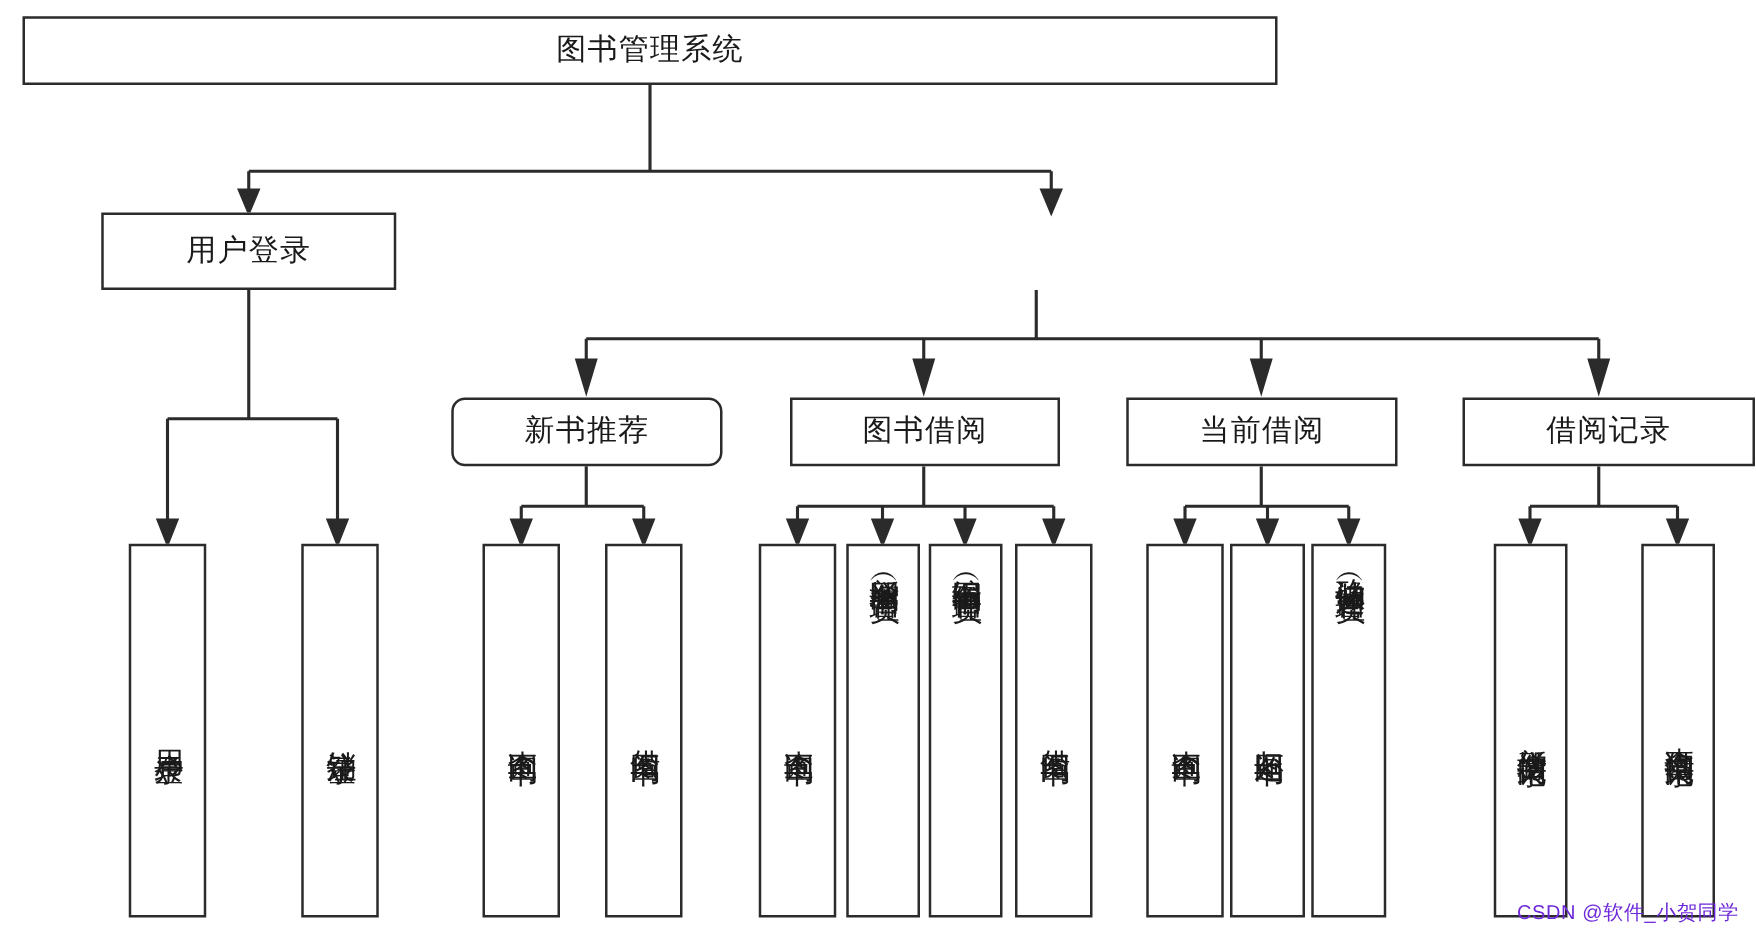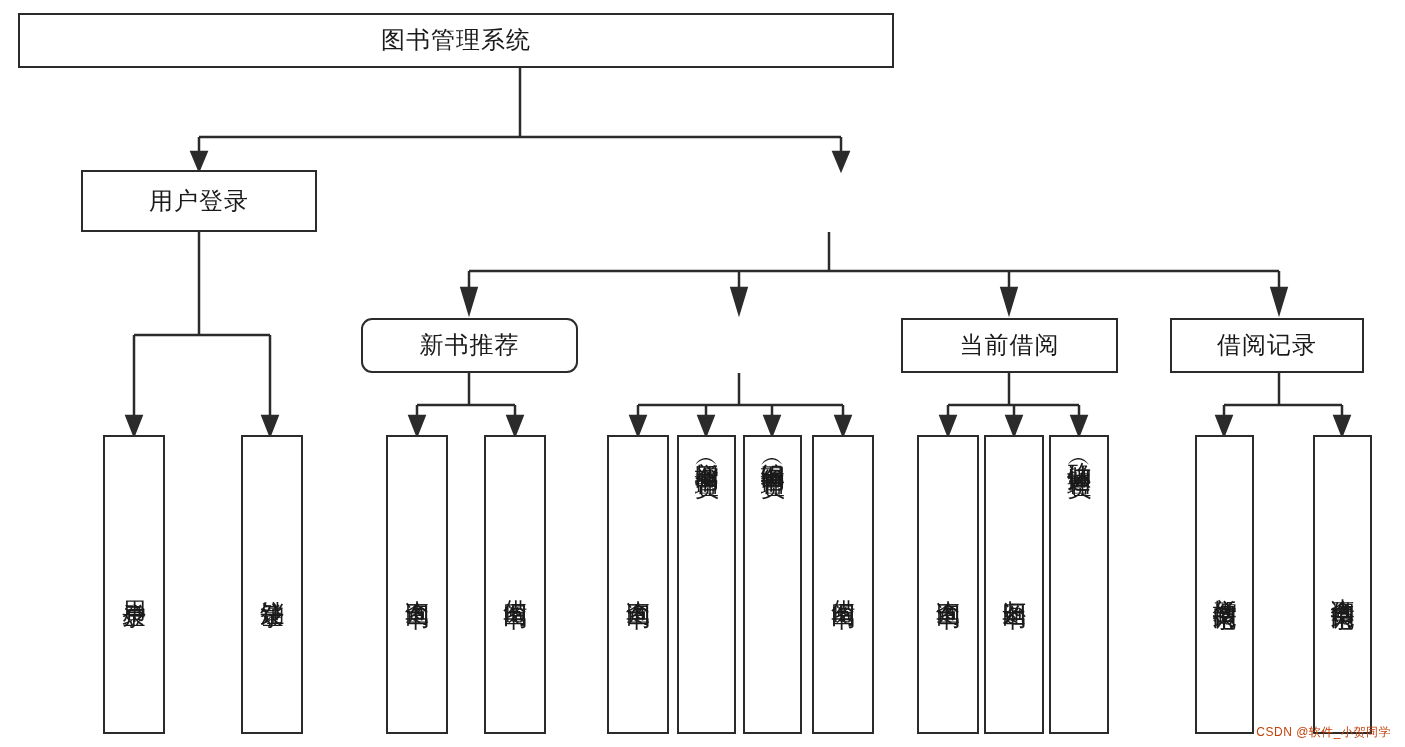--- a/index.html
+++ b/index.html
@@ -60,22 +60,22 @@
     display: block;
   }
   .node-v.vcenter {
     align-items: center;
     padding-top: 0;
   }
   .watermark {
     position: absolute;
     right: 14px;
     bottom: 6px;
-    font-size: 12px;
-    color: #c2410c;
+    font-size: 16px;
+    color: #6d28d9;
     letter-spacing: 0.5px;
     white-space: nowrap;
     user-select: none;
   }
 </style>
 </head>
 <body>
 
 <div id="diagram-root">
 
@@ -147,35 +147,38 @@
       <path d="M 764.5 416 L 779.5 416 L 772 435 Z"></path>
       <path d="M 835.5 416 L 850.5 416 L 843 435 Z"></path>
       <path d="M 940.5 416 L 955.5 416 L 948 435 Z"></path>
       <path d="M 1006.5 416 L 1021.5 416 L 1014 435 Z"></path>
       <path d="M 1071.5 416 L 1086.5 416 L 1079 435 Z"></path>
       <path d="M 1216.5 416 L 1231.5 416 L 1224 435 Z"></path>
       <path d="M 1334.5 416 L 1349.5 416 L 1342 435 Z"></path>
     </g>
   </svg>
 
-  <div class="node node-h" style="left:18px; top:13px; width:876px; height:55px;">
+  <div class="node node-h" style="left:18px; top:13px; width:1004px; height:55px;">
     <span class="label">图书管理系统</span>
   </div>
 
   <div class="node node-h" style="left:81px; top:170px; width:236px; height:62px;">
     <span class="label">用户登录</span>
   </div>
 
   <div class="node node-h" style="left:361px; top:318px; width:217px; height:55px;border-radius:11px;">
     <span class="label">新书推荐</span>
   </div>
+  <div class="node node-h" style="left:632px; top:318px; width:216px; height:55px;">
+    <span class="label">图书借阅</span>
+  </div>
   <div class="node node-h" style="left:901px; top:318px; width:217px; height:55px;">
     <span class="label">当前借阅</span>
   </div>
-  <div class="node node-h" style="left:1170px; top:318px; width:194px; height:55px;">
+  <div class="node node-h" style="left:1170px; top:318px; width:234px; height:55px;">
     <span class="label">借阅记录</span>
   </div>
 
   <div class="node node-v vcenter" style="left:103px; top:435px; width:62px; height:299px;">
     <span class="label">用户登录</span>
   </div>
   <div class="node node-v vcenter" style="left:241px; top:435px; width:62px; height:299px;">
     <span class="label">注销登录</span>
   </div>
 

